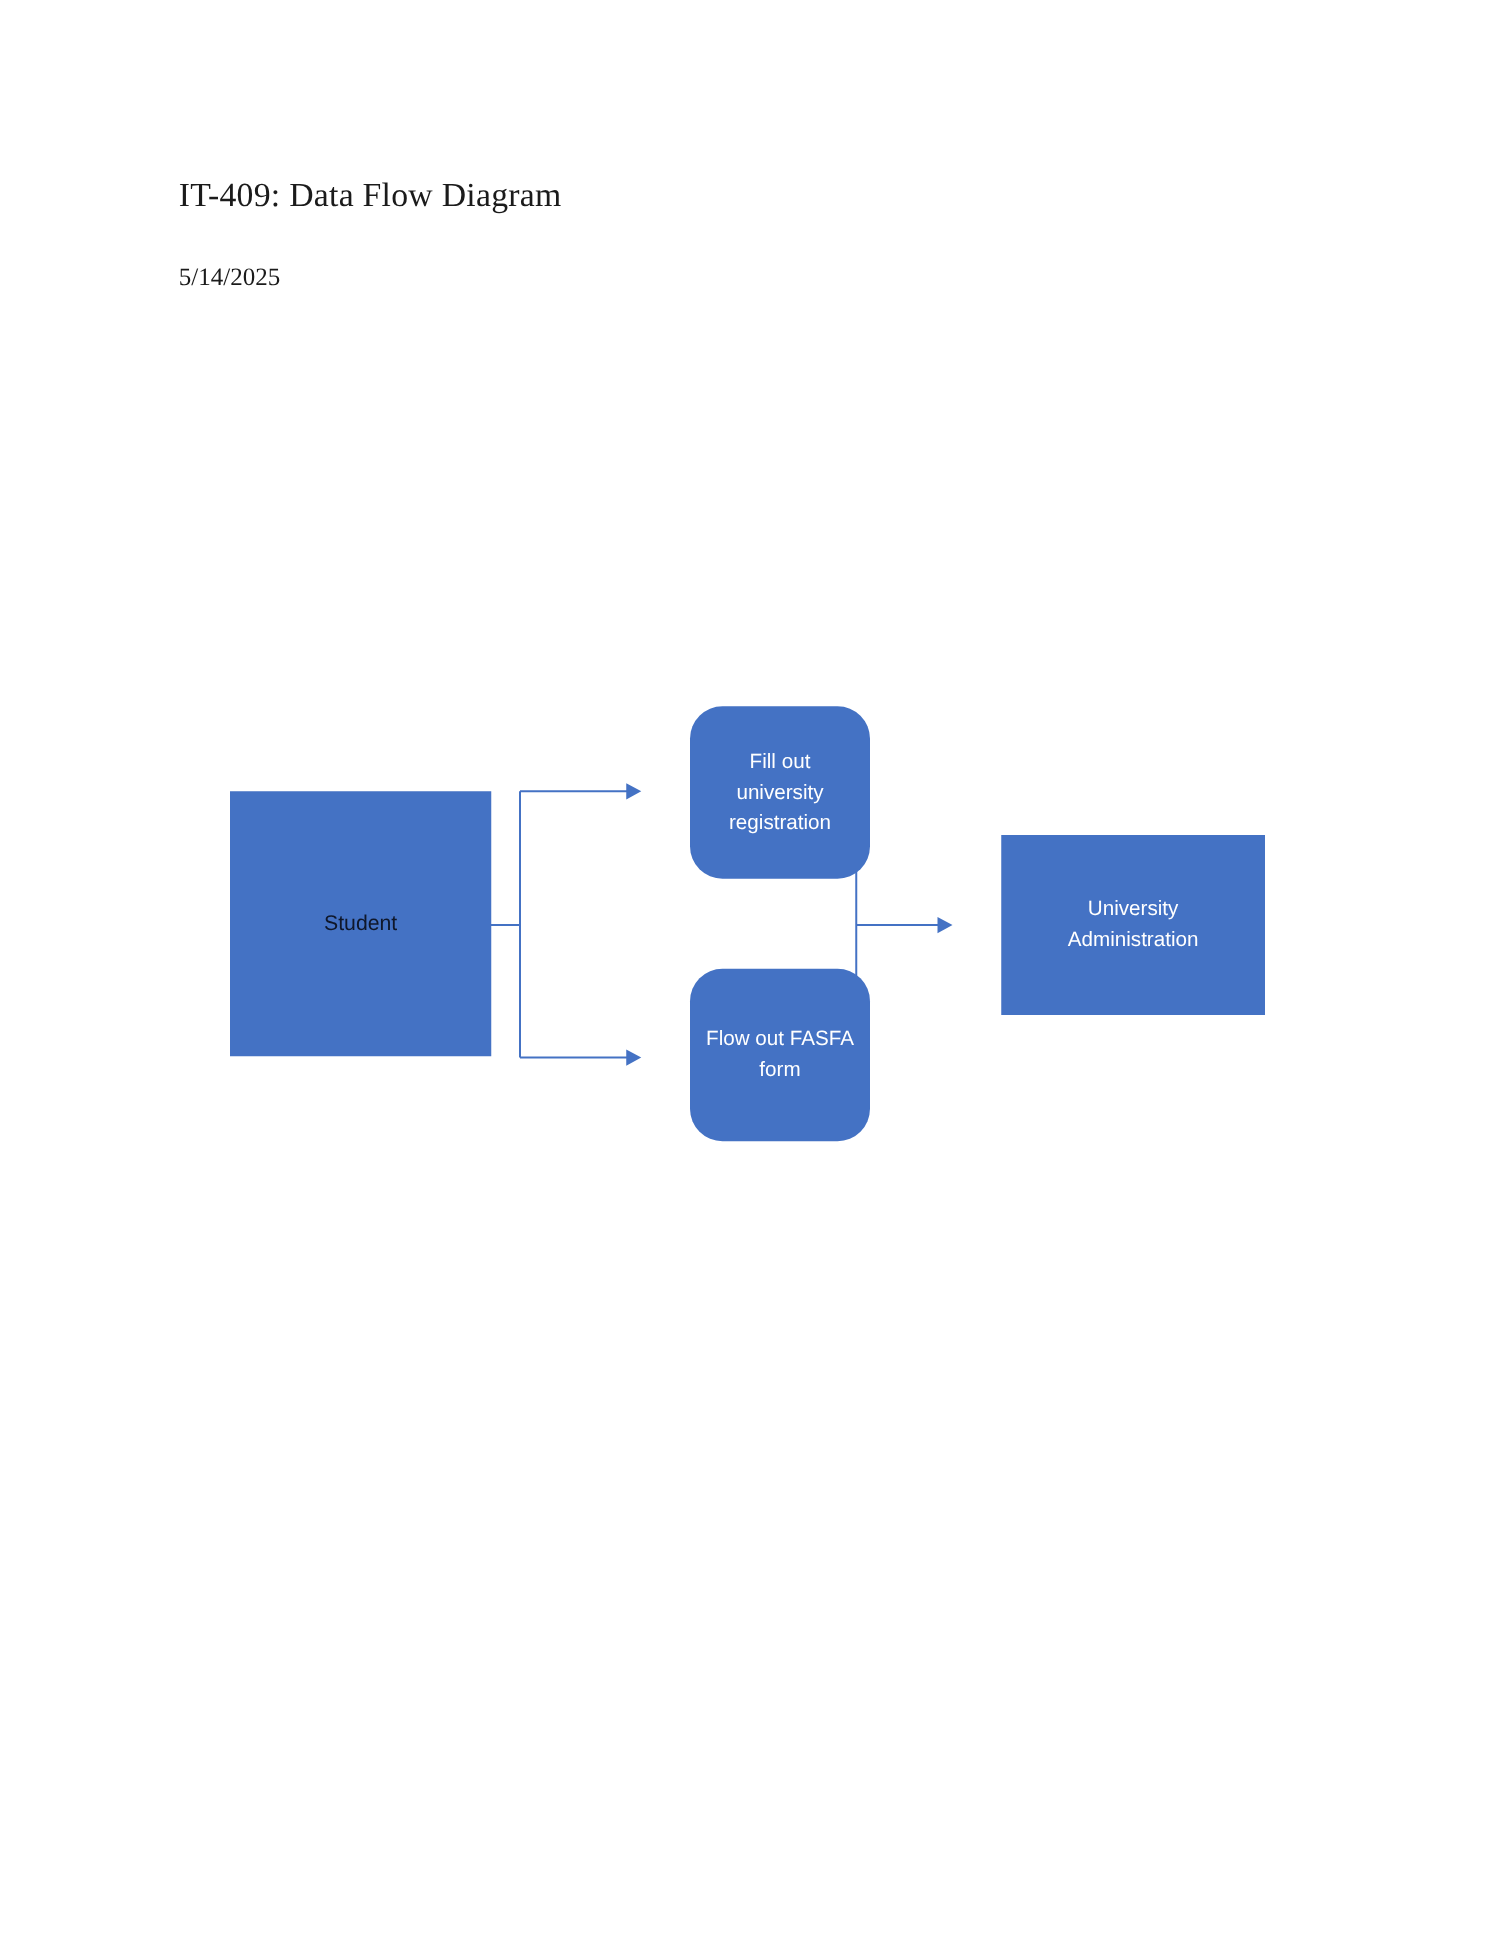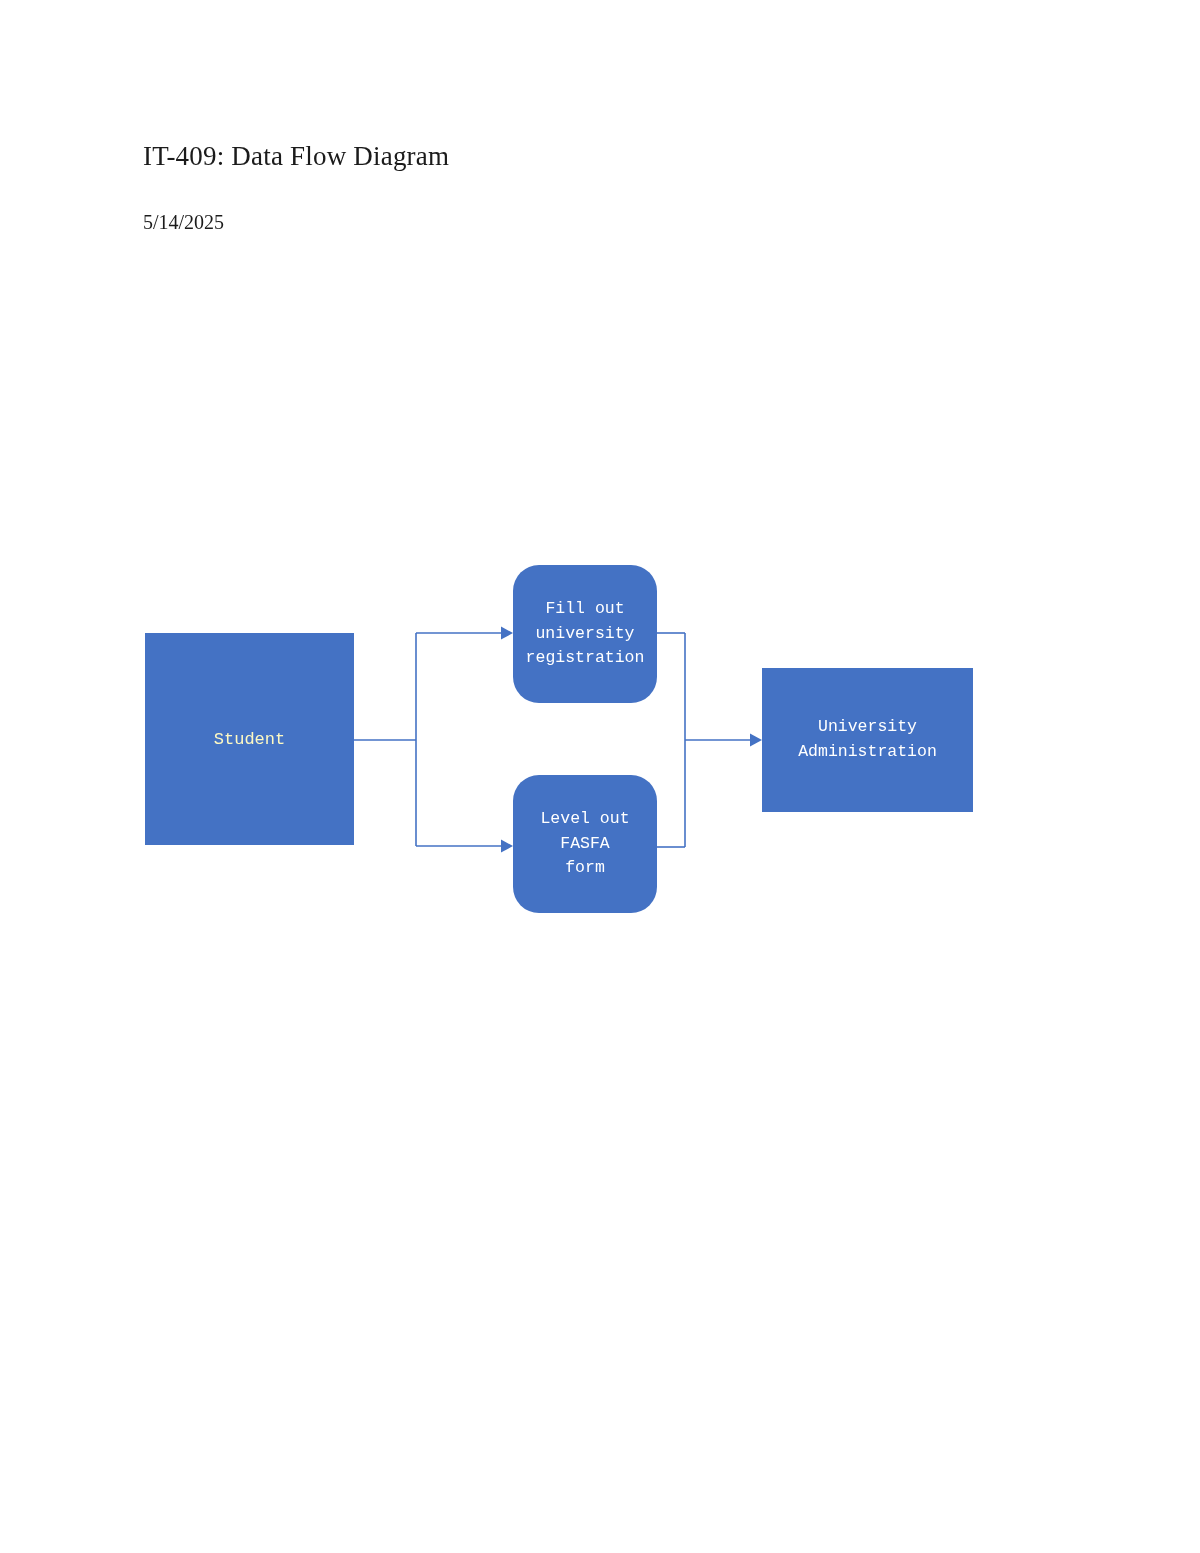--- a/index.html
+++ b/index.html
@@ -38,22 +38,23 @@
     position: absolute;
     left: 0;
     top: 0;
   }
   .node {
     position: absolute;
     display: flex;
     align-items: center;
     justify-content: center;
     text-align: center;
-    font-family: Liberation Mono, monospace;
+    font-family: Liberation Sans, sans-serif;
     white-space: pre-line;
+    margin-left: 39px;
   }
   .node-student {
     left: 145px;
     top: 633px;
     width: 209px;
     height: 212px;
     font-size: 17px;
   }
   .node-registration {
     left: 513px;
@@ -103,25 +104,25 @@
       <path d="M657 847 H685"></path>
       <path d="M685 740 H751"></path>
     </g>
     <g stroke="none" fill="#4472C4">
       <polygon points="501,626.5 513,633 501,639.5"></polygon>
       <polygon points="501,839.5 513,846 501,852.5"></polygon>
       <polygon points="750,733.5 762,740 750,746.5"></polygon>
     </g>
   </svg>
 
-  <div class="node node-student" style="background-color: rgb(68, 114, 196); color: #fef9c3;">Student</div>
+  <div class="node node-student" style="background-color: rgb(68, 114, 196); color: #0f172a;">Student</div>
 
   <div class="node node-registration" style="background-color: rgb(68, 114, 196); color: rgb(255, 255, 255);">Fill out
 university
 registration</div>
 
-  <div class="node node-fasfa" style="background-color: rgb(68, 114, 196); color: rgb(255, 255, 255);">Level out FASFA
+  <div class="node node-fasfa" style="background-color: rgb(68, 114, 196); color: rgb(255, 255, 255);">Flow out FASFA
 form</div>
 
   <div class="node node-admin" style="background-color: rgb(68, 114, 196); color: rgb(255, 255, 255);">University
 Administration</div>
 
 </div>
 
 </body></html>

